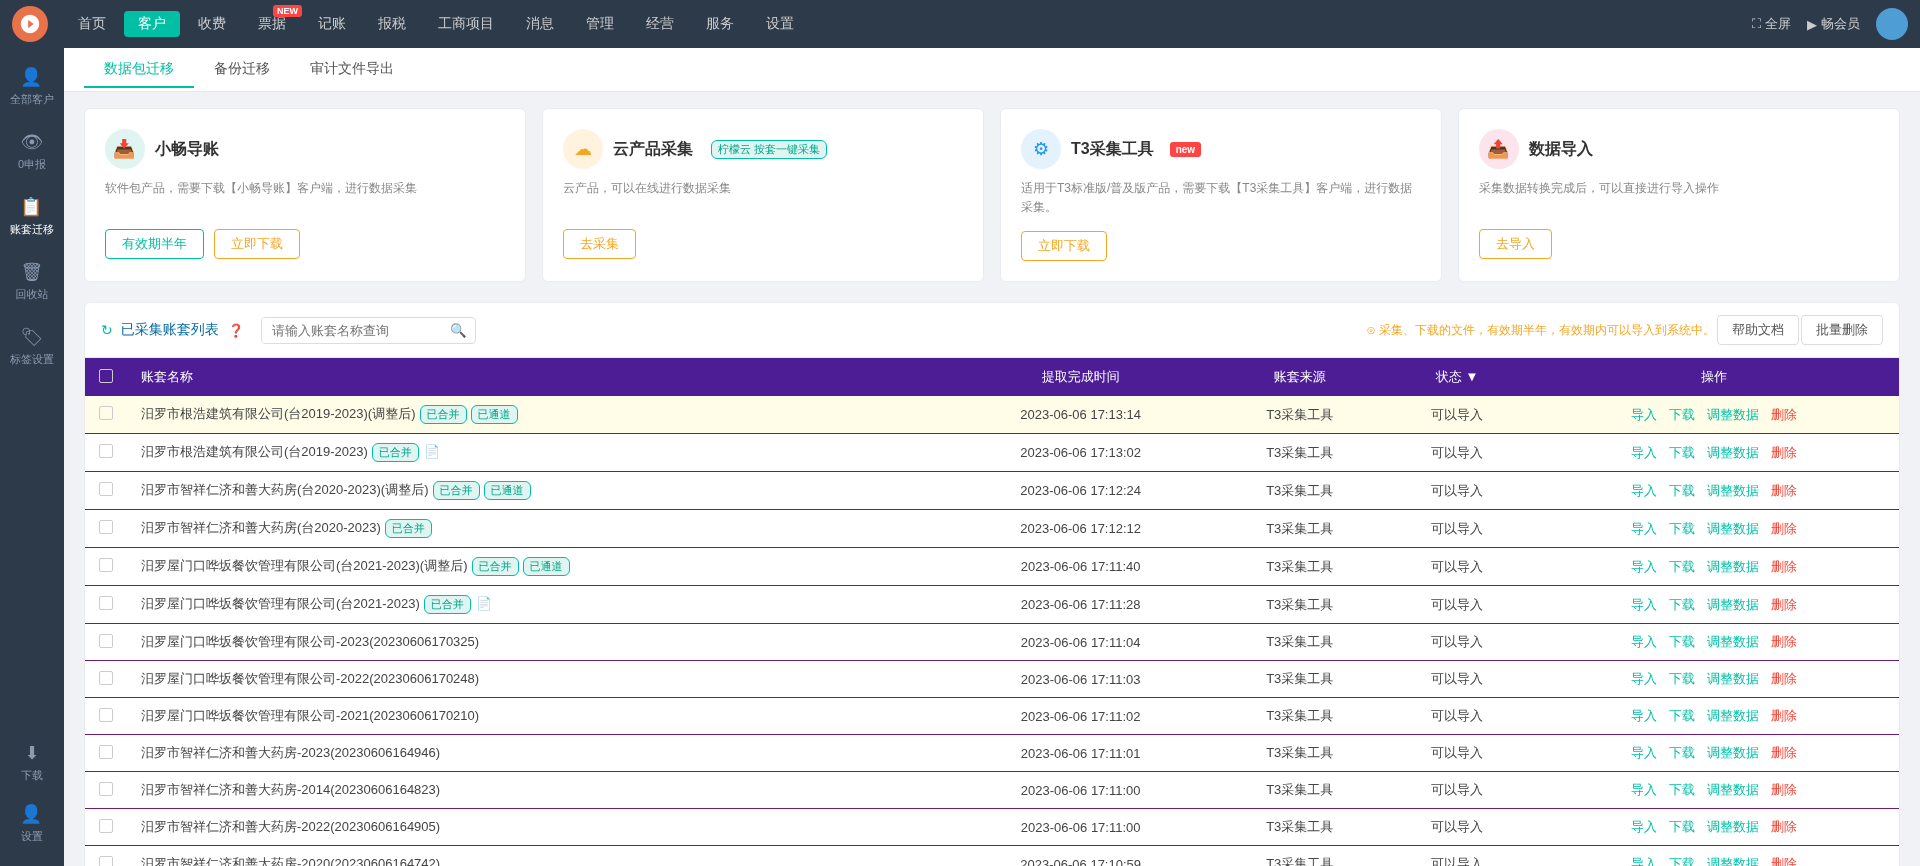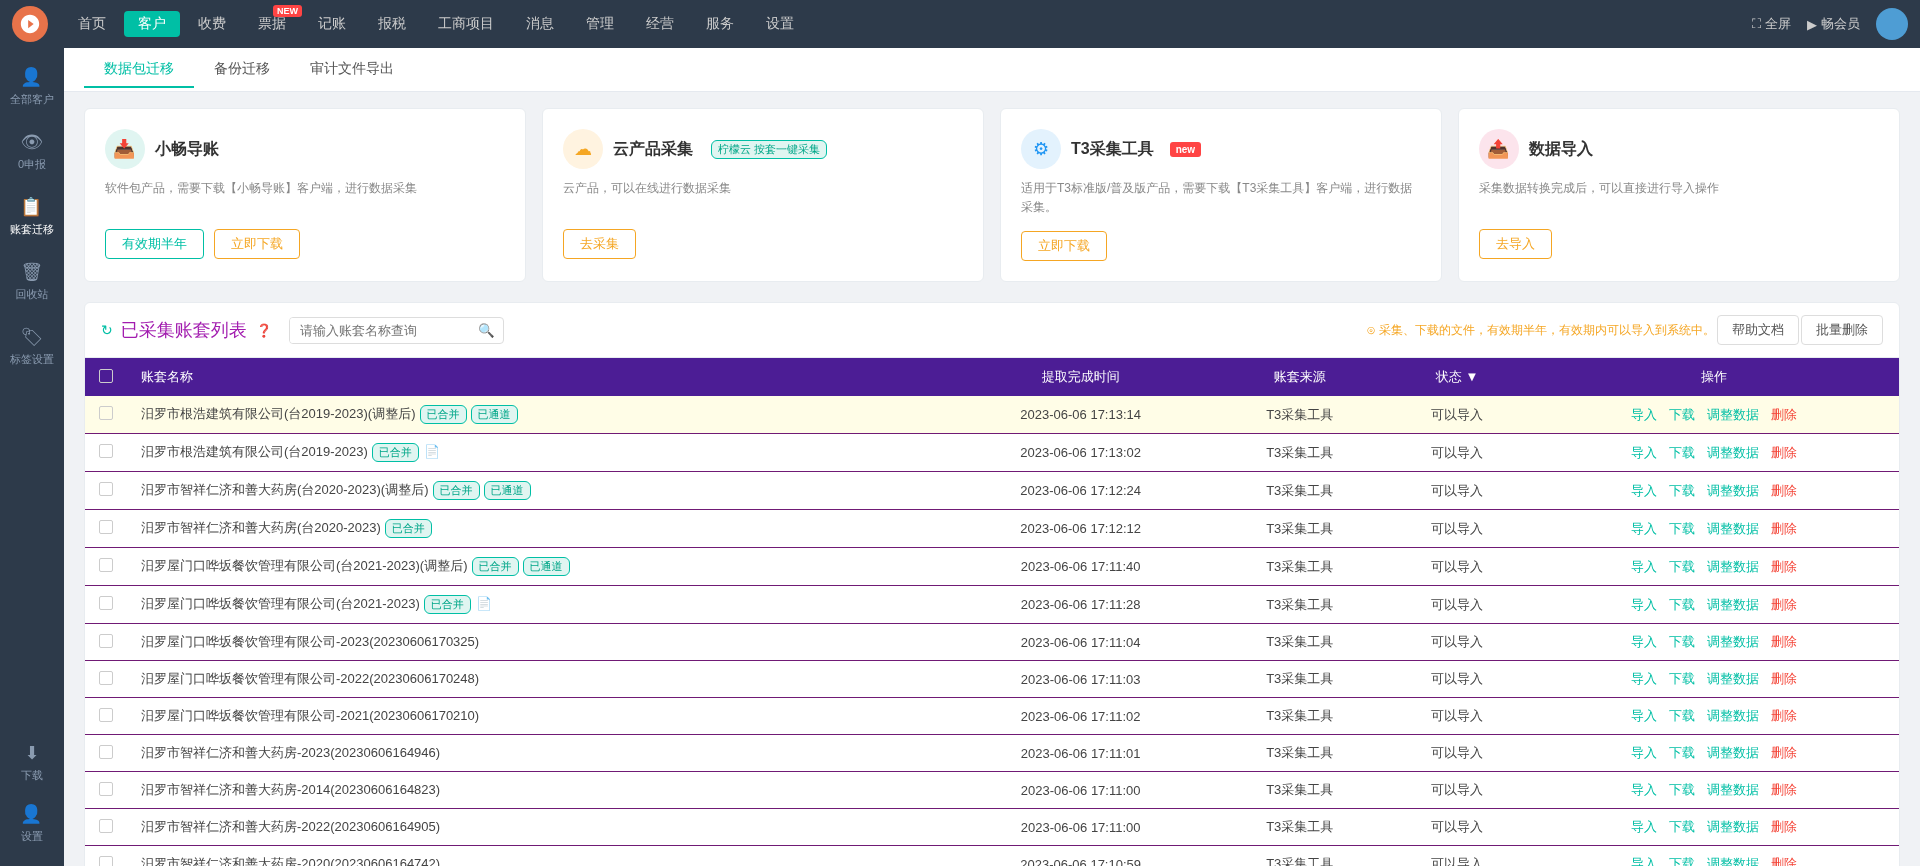--- a/index.html
+++ b/index.html
@@ -48,21 +48,21 @@
     .card-title { font-size: 16px; font-weight: 600; color: #333; }
     .card-desc { font-size: 12px; color: #888; line-height: 1.6; margin-bottom: 14px; min-height: 36px; }
     .card-actions { display: flex; gap: 10px; }
     .btn-outline { border: 1px solid #f5a623; color: #f5a623; background: #fff; padding: 5px 16px; border-radius: 4px; cursor: pointer; font-size: 13px; }
     .btn-outline.teal { border-color: #00bfa5; color: #00bfa5; }
 
     
     .table-section { background: #fff; border-radius: 6px; border: 1px solid #e8ecf0; }
     .table-toolbar { display: flex; align-items: center; padding: 12px 16px; gap: 8px; border-bottom: 1px solid #e8ecf0; }
     .table-toolbar .refresh-icon { color: #00bfa5; cursor: pointer; font-size: 14px; }
-    .table-title { font-size: 18px; font-weight: 500; color: #a21caf; }
+    .table-title { font-size: 14px; font-weight: 500; color: #0369a1; }
     .question-icon { color: #bbb; font-size: 13px; cursor: pointer; margin-left: 2px; }
     .search-input-wrap { display: flex; align-items: center; border: 1px solid #ddd; border-radius: 4px; overflow: hidden; margin-left: 8px; }
     .search-input-wrap input { border: none; outline: none; padding: 5px 10px; font-size: 13px; width: 180px; color: #a16207; }
     .search-input-wrap .search-btn { background: none; border: none; padding: 5px 8px; cursor: pointer; color: #aaa; }
     .toolbar-right { margin-left: auto; display: flex; align-items: center; gap: 2px; }
     .hint-text { font-size: 12px; color: #f5a623; display: flex; align-items: center; gap: 4px; }
     .btn-gray { background: #fff; border: 1px solid #ddd; color: #555; padding: 5px 14px; border-radius: 4px; cursor: pointer; font-size: 13px; }
 
     
     .data-table { width: 100%; border-collapse: collapse; }

